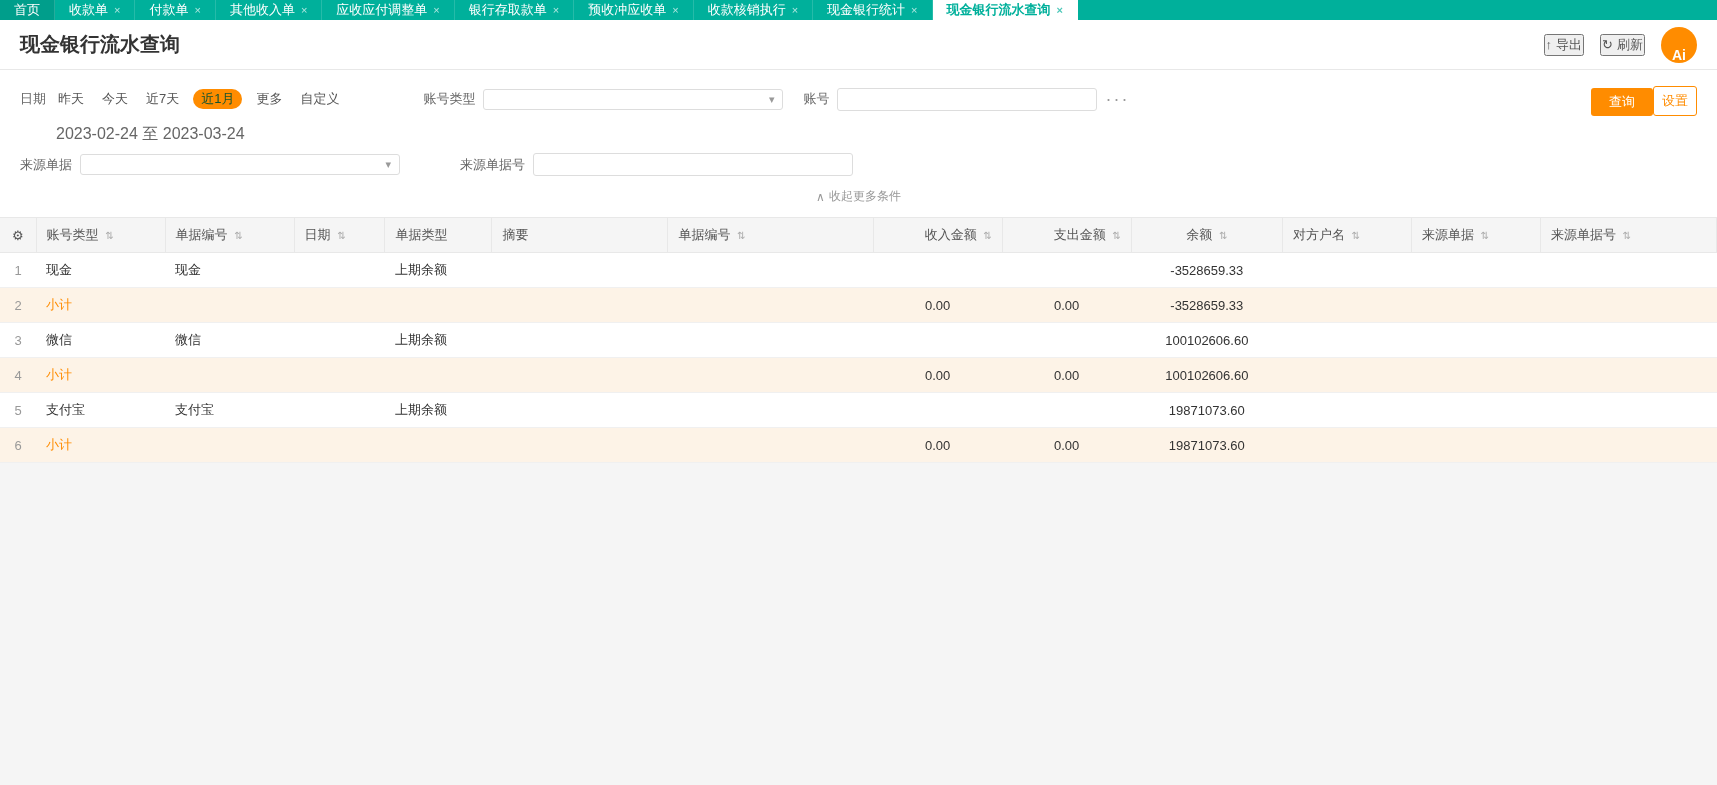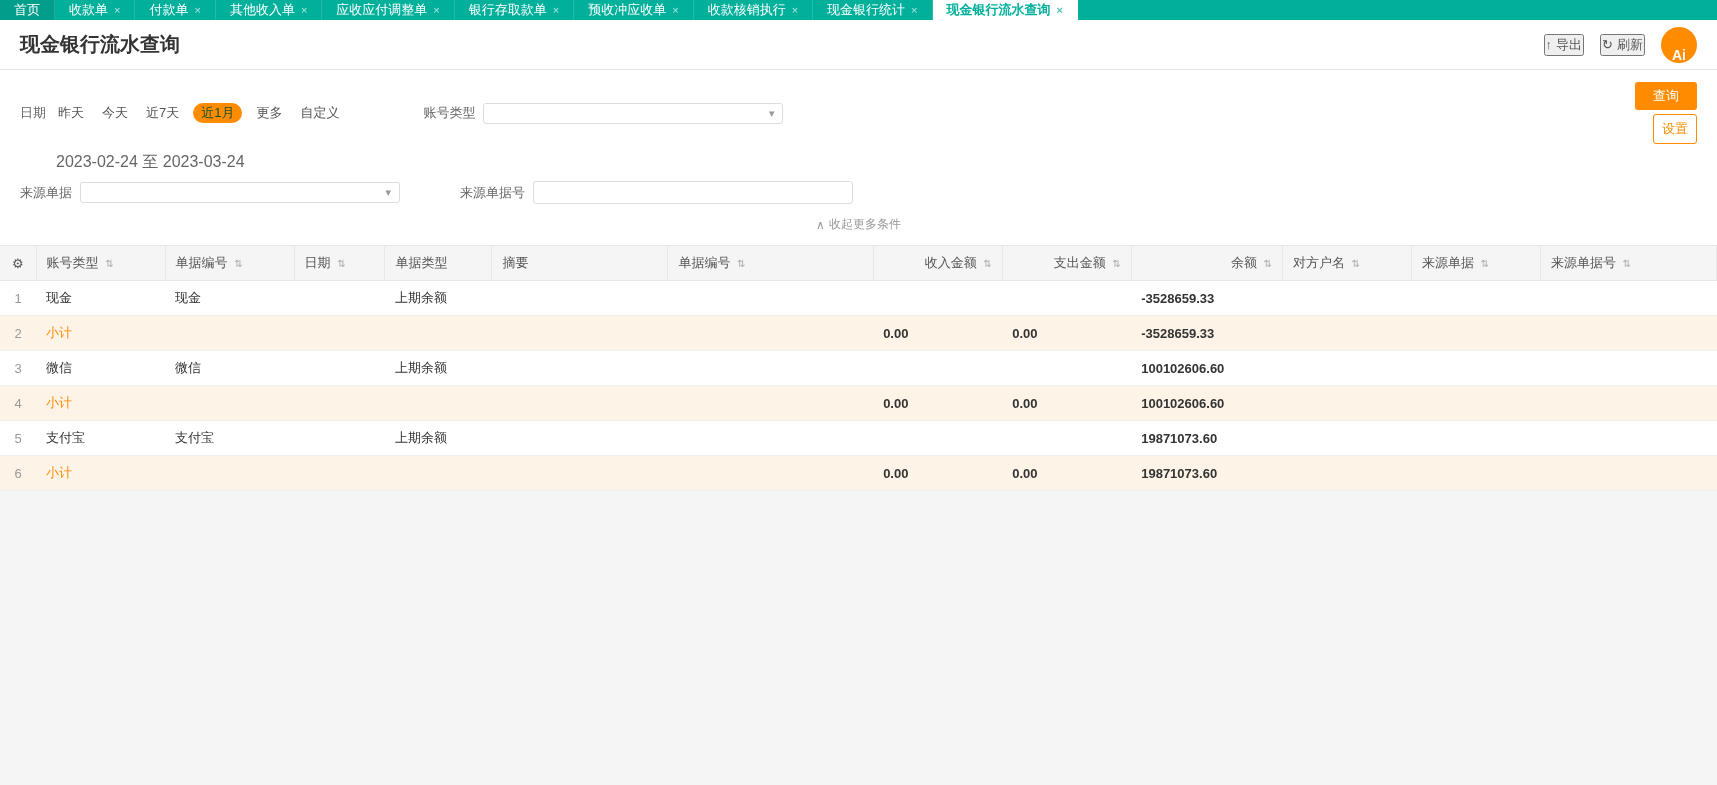--- a/index.html
+++ b/index.html
@@ -196,21 +196,21 @@
     tbody tr {
       border-bottom: 1px solid #f0f0f0;
     }
     tbody tr.subtotal {
       background: #fdf3e7;
     }
     tbody td {
       padding: 8px 10px;
       white-space: nowrap;
     }
-    td.num { text-align: left; font-weight: bold; }
+    td.num { text-align: center; }
     td.orange { color: #ff8c00; }
     td.row-num { color: #999; text-align: center; width: 30px; }
 
     .chevron-down { display: inline-block; font-size: 11px; color: #999; }
   </style>
 </head>
 <body>
 
 <nav class="top-nav">
   <div class="nav-item home">
@@ -288,22 +288,27 @@
     </div>
 
     <div class="filter-group" style="margin-left: 60px;">
       <span class="filter-label">账号类型</span>
       <div class="filter-select filter-select-wide">
         <span></span>
         <span class="chevron-down">▾</span>
       </div>
     </div>
 
-
-    <div style="display:flex;flex-direction:column;align-items:flex-end;gap:0;margin-left:auto;">
+    <div class="filter-group">
+      <span class="filter-label">账号</span>
+      <input type="text" class="filter-input" style="min-width: 260px;">
+      <span class="filter-more">···</span>
+    </div>
+
+    <div style="display:flex;flex-direction:row;align-items:flex-end;gap:0;margin-left:auto;">
       <button class="btn-query">查询</button>
       <button class="btn-settings">设置</button>
     </div>
   </div>
 
   <div style="margin-left: 32px; margin-bottom: 8px;">
     <span class="date-range">2023-02-24 至 2023-03-24</span>
   </div>
 
   <div class="filter-row">
@@ -356,21 +361,21 @@
           <span class="sort-icon">⇅</span>
         </th>
         <th style="text-align:right;">
           <span>收入金额</span>
           <span class="sort-icon">⇅</span>
         </th>
         <th style="text-align:right;">
           <span>支出金额</span>
           <span class="sort-icon">⇅</span>
         </th>
-        <th style="text-align:right;">
+        <th style="text-align:center;">
           <span>余额</span>
           <span class="sort-icon">⇅</span>
         </th>
         <th>
           <span>对方户名</span>
           <span class="sort-icon">⇅</span>
         </th>
         <th>
           <span>来源单据</span>
           <span class="sort-icon">⇅</span>

